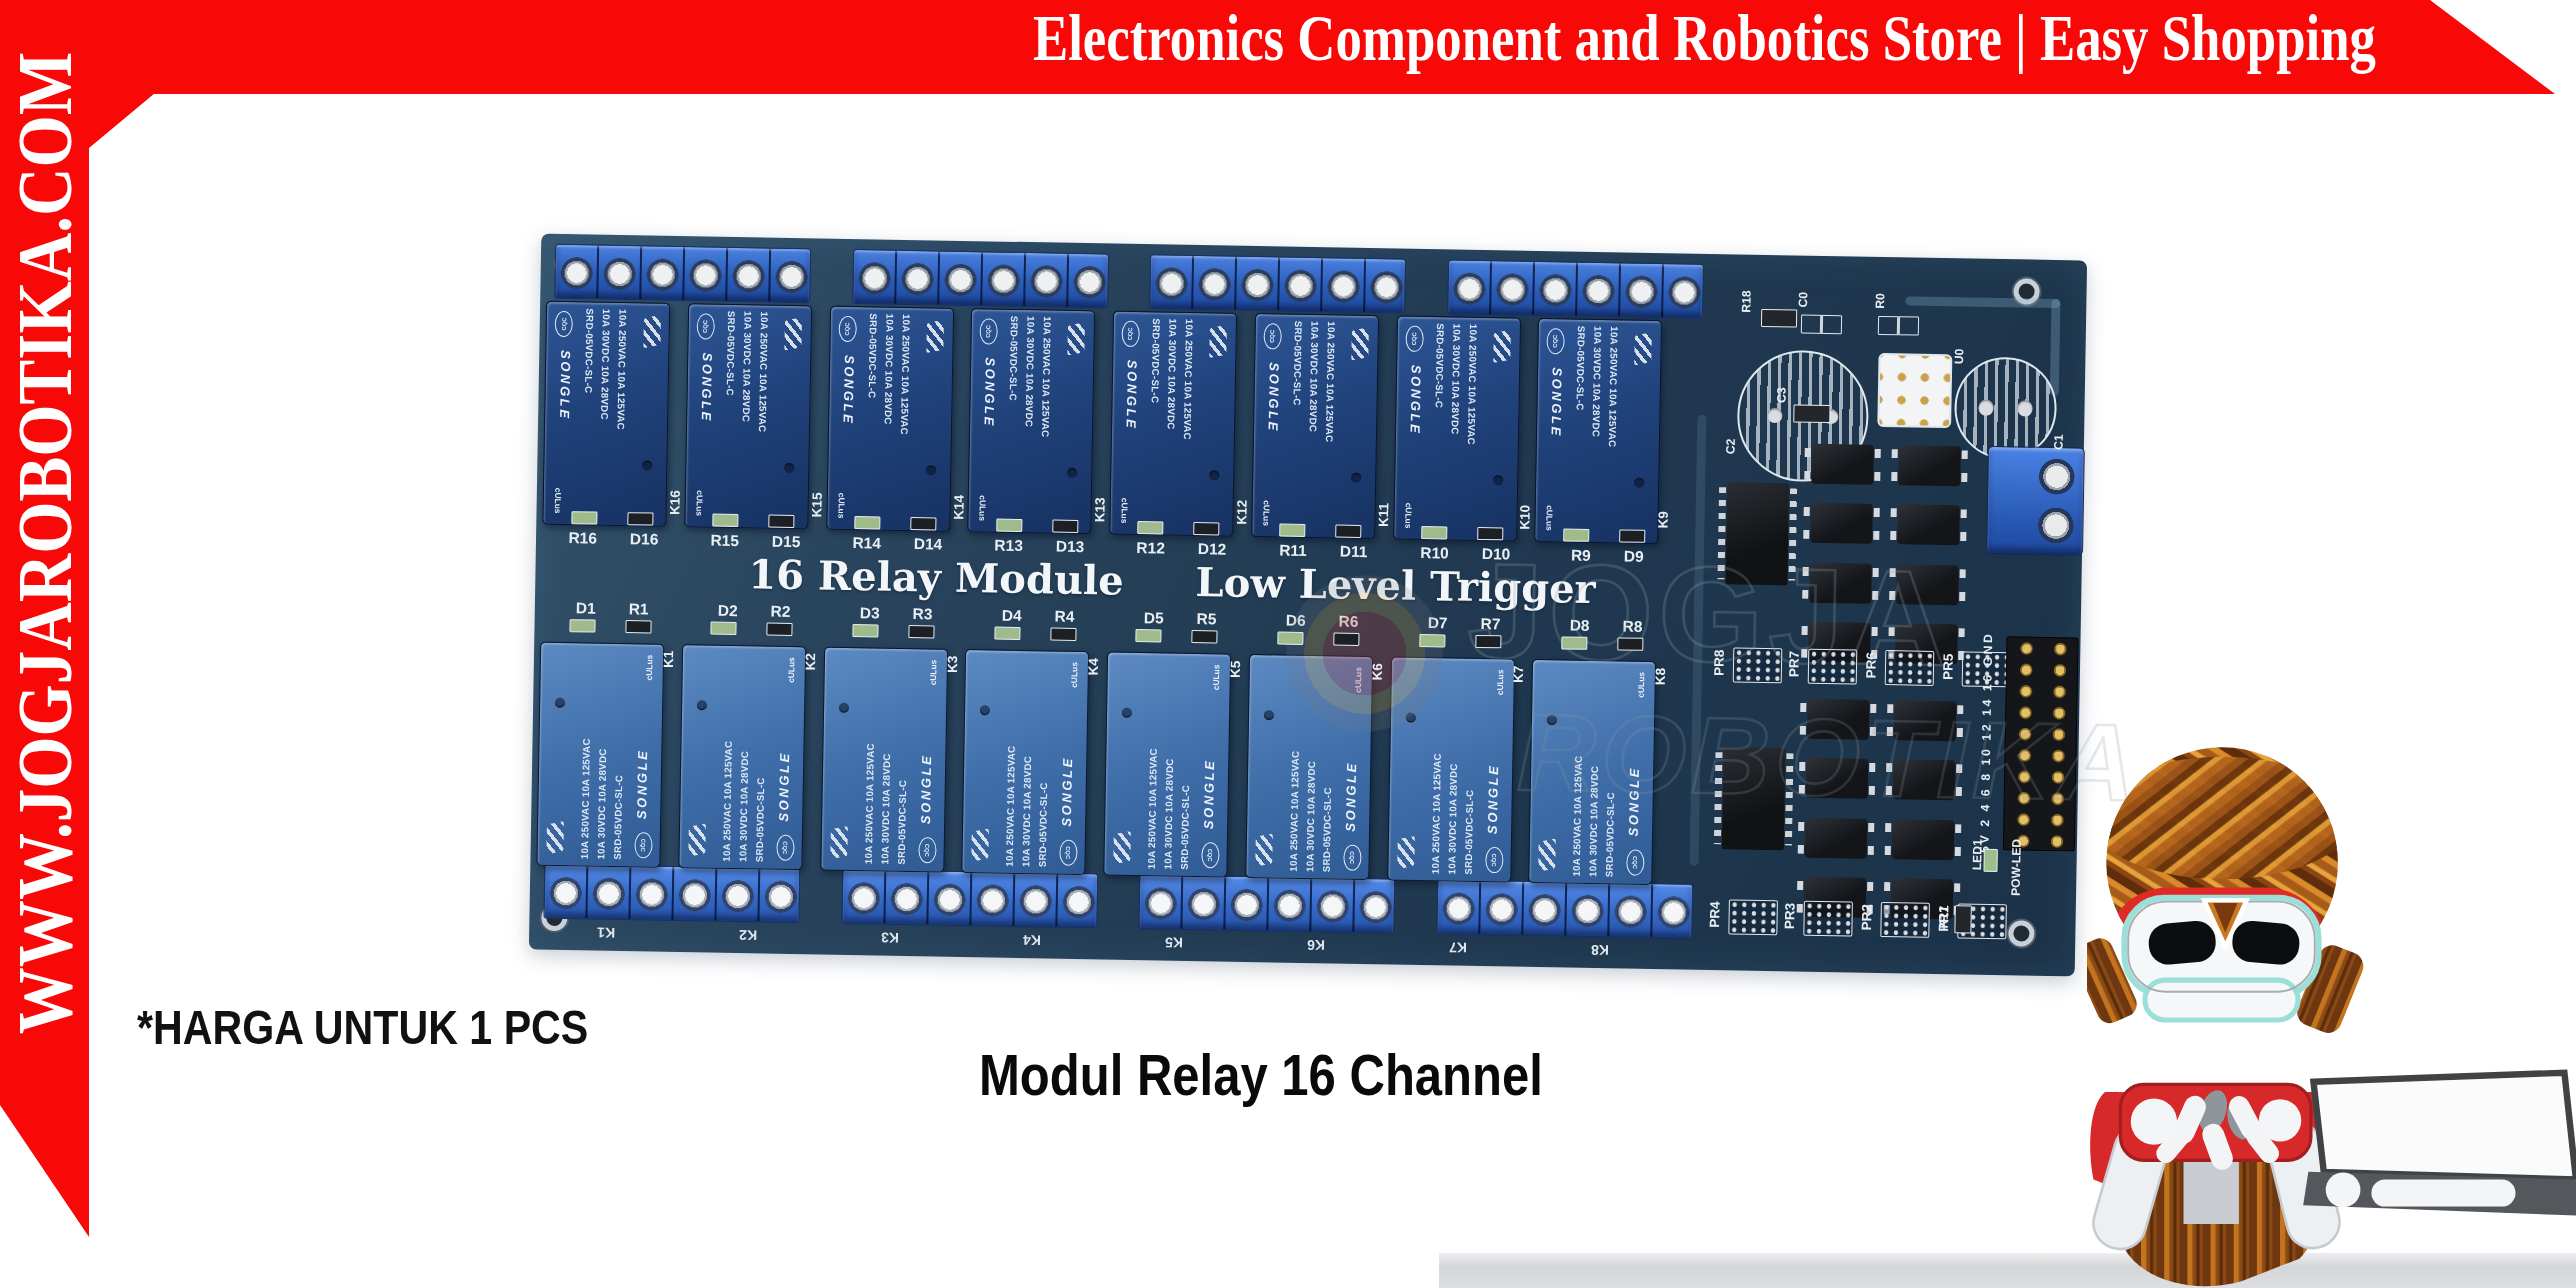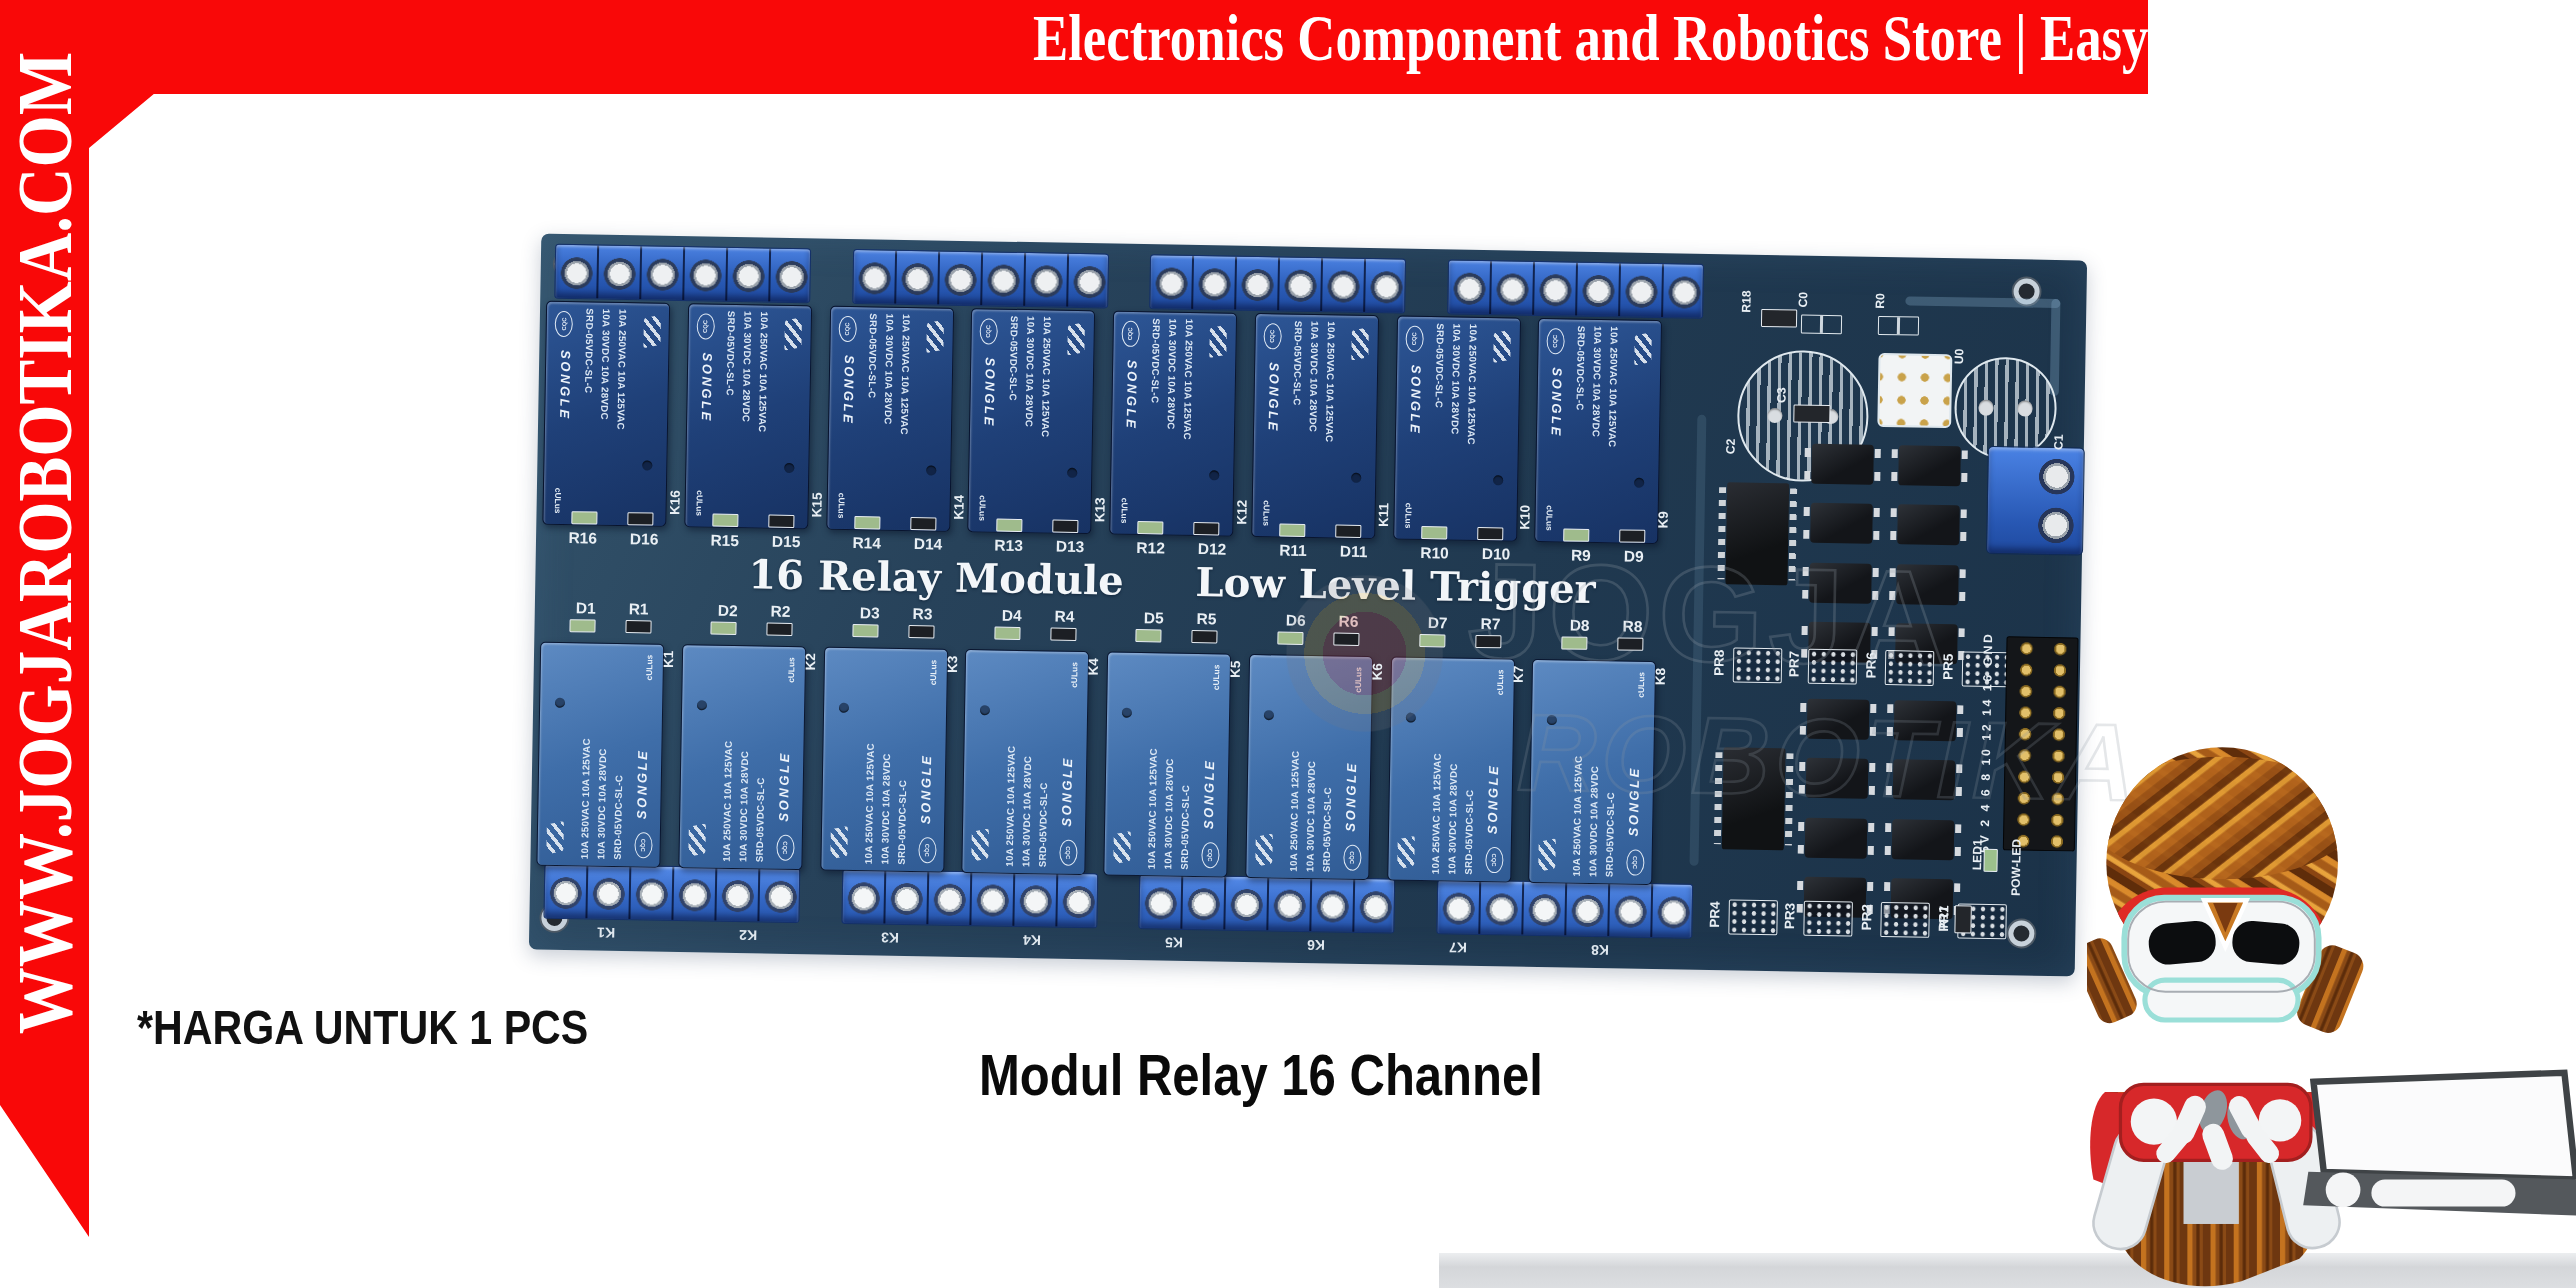--- a/index.html
+++ b/index.html
@@ -1,21 +1,21 @@
 <!DOCTYPE html>
 <html style="font-size:10.3px"><head>
 <meta charset="utf-8">
 <style>
   html,body{margin:0;padding:0;}
   body{width:2576px;height:1288px;position:relative;background:#ffffff;overflow:hidden;
        font-family:"Liberation Sans",sans-serif;}
   [data-name]{box-sizing:border-box;}
 
   
-  .banner{position:absolute;left:0;top:0;width:2148px;height:94px;background:#F90808;
+  .banner{position:absolute;left:0;top:0;width:2576px;height:94px;background:#F90808;
           clip-path:polygon(0 0,2430px 0,2555px 94px,0 94px);}
   .banner-text{position:absolute;top:0;left:0;width:2576px;height:94px;line-height:97px;
           text-align:right;padding-right:250px;color:#fff;font:bold 66px "Liberation Serif",serif;
           transform:scaleX(.80);transform-origin:100% 50%;white-space:nowrap;}
 
   
   .ribbon{position:absolute;left:0;top:93px;width:155px;height:1145px;background:#F90808;
           clip-path:polygon(0 0,155px 0,89px 55px,89px 1144px,0 1012px);}
   .ribbon-text{position:absolute;left:-406px;top:606px;width:902px;height:90px;line-height:90px;
           text-align:center;color:#fff;font:bold 79px "Liberation Serif",serif;white-space:nowrap;

